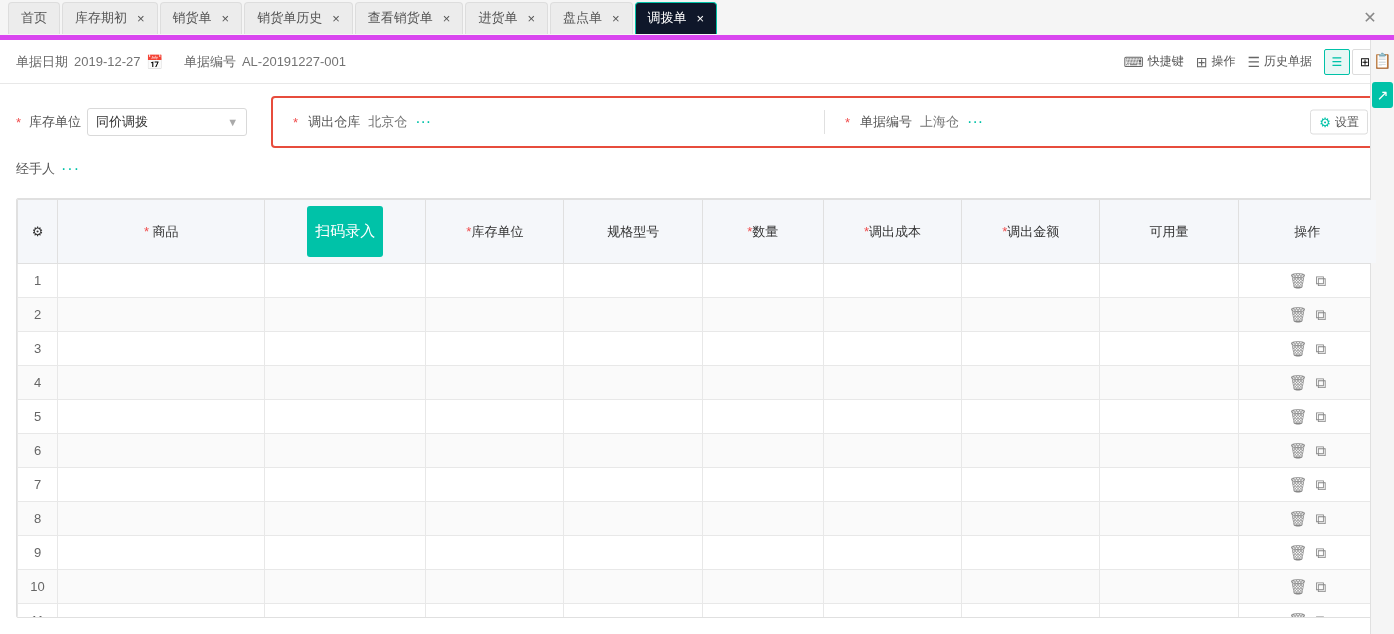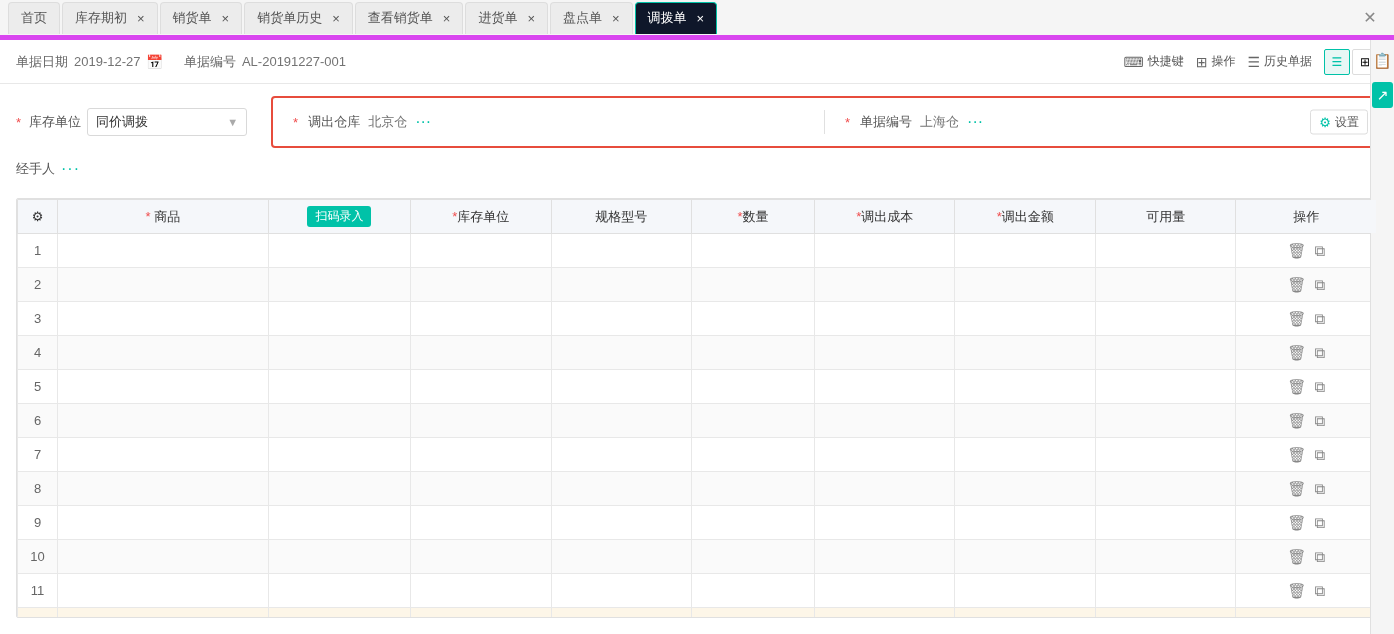--- a/index.html
+++ b/index.html
@@ -85,22 +85,22 @@
     tbody tr:nth-child(odd) { background: #fff; }
     tbody tr:nth-child(even) { background: #fafafa; }
     tbody td { border: 1px solid #e8e8e8; padding: 4px 8px; text-align: center; color: #333; }
     tbody tr.subtotal-row { background: #fdf6e8; }
     tbody tr.subtotal-row td { font-weight: 500; }
     .row-num { color: #666; text-align: center; }
     .col-gear { width: 40px; }
     .col-product { min-width: 120px; }
     .col-scan { }
     .scan-btn {
-      background: #00c2a8; color: #fff; border: none; border-radius: 3px; padding: 2px 8px;
-      font-size: 12px; cursor: pointer;
+      background: #00c2a8; color: #fff; border: none; border-radius: 3px; padding: 16px 8px;
+      font-size: 15px; cursor: pointer;
     }
     .col-unit { min-width: 80px; }
     .col-spec { min-width: 80px; }
     .col-qty { min-width: 70px; }
     .col-cost { min-width: 80px; }
     .col-amount { min-width: 80px; }
     .col-available { min-width: 80px; }
     .col-action { min-width: 80px; }
     .action-icons { display: flex; align-items: center; justify-content: center; gap: 8px; }
     .action-icon { font-size: 15px; color: #888; cursor: pointer; }

